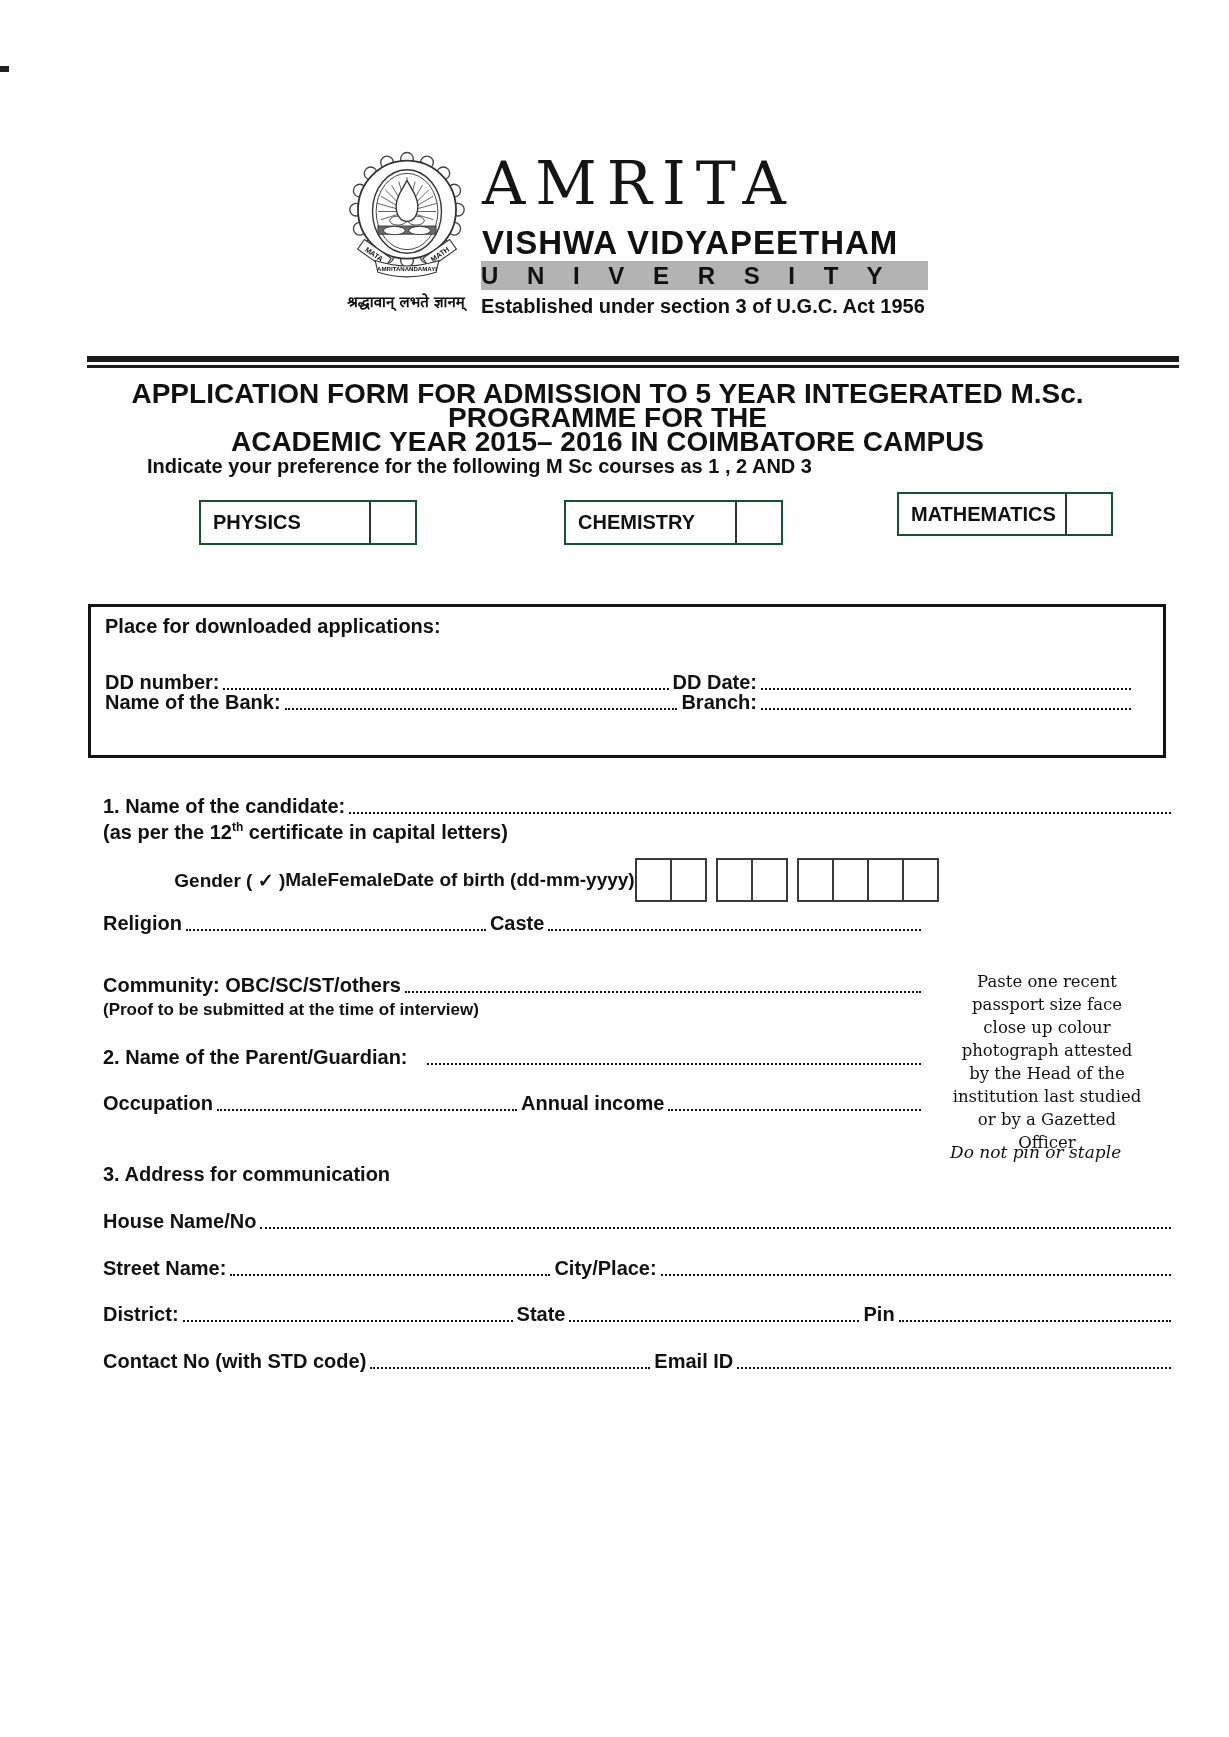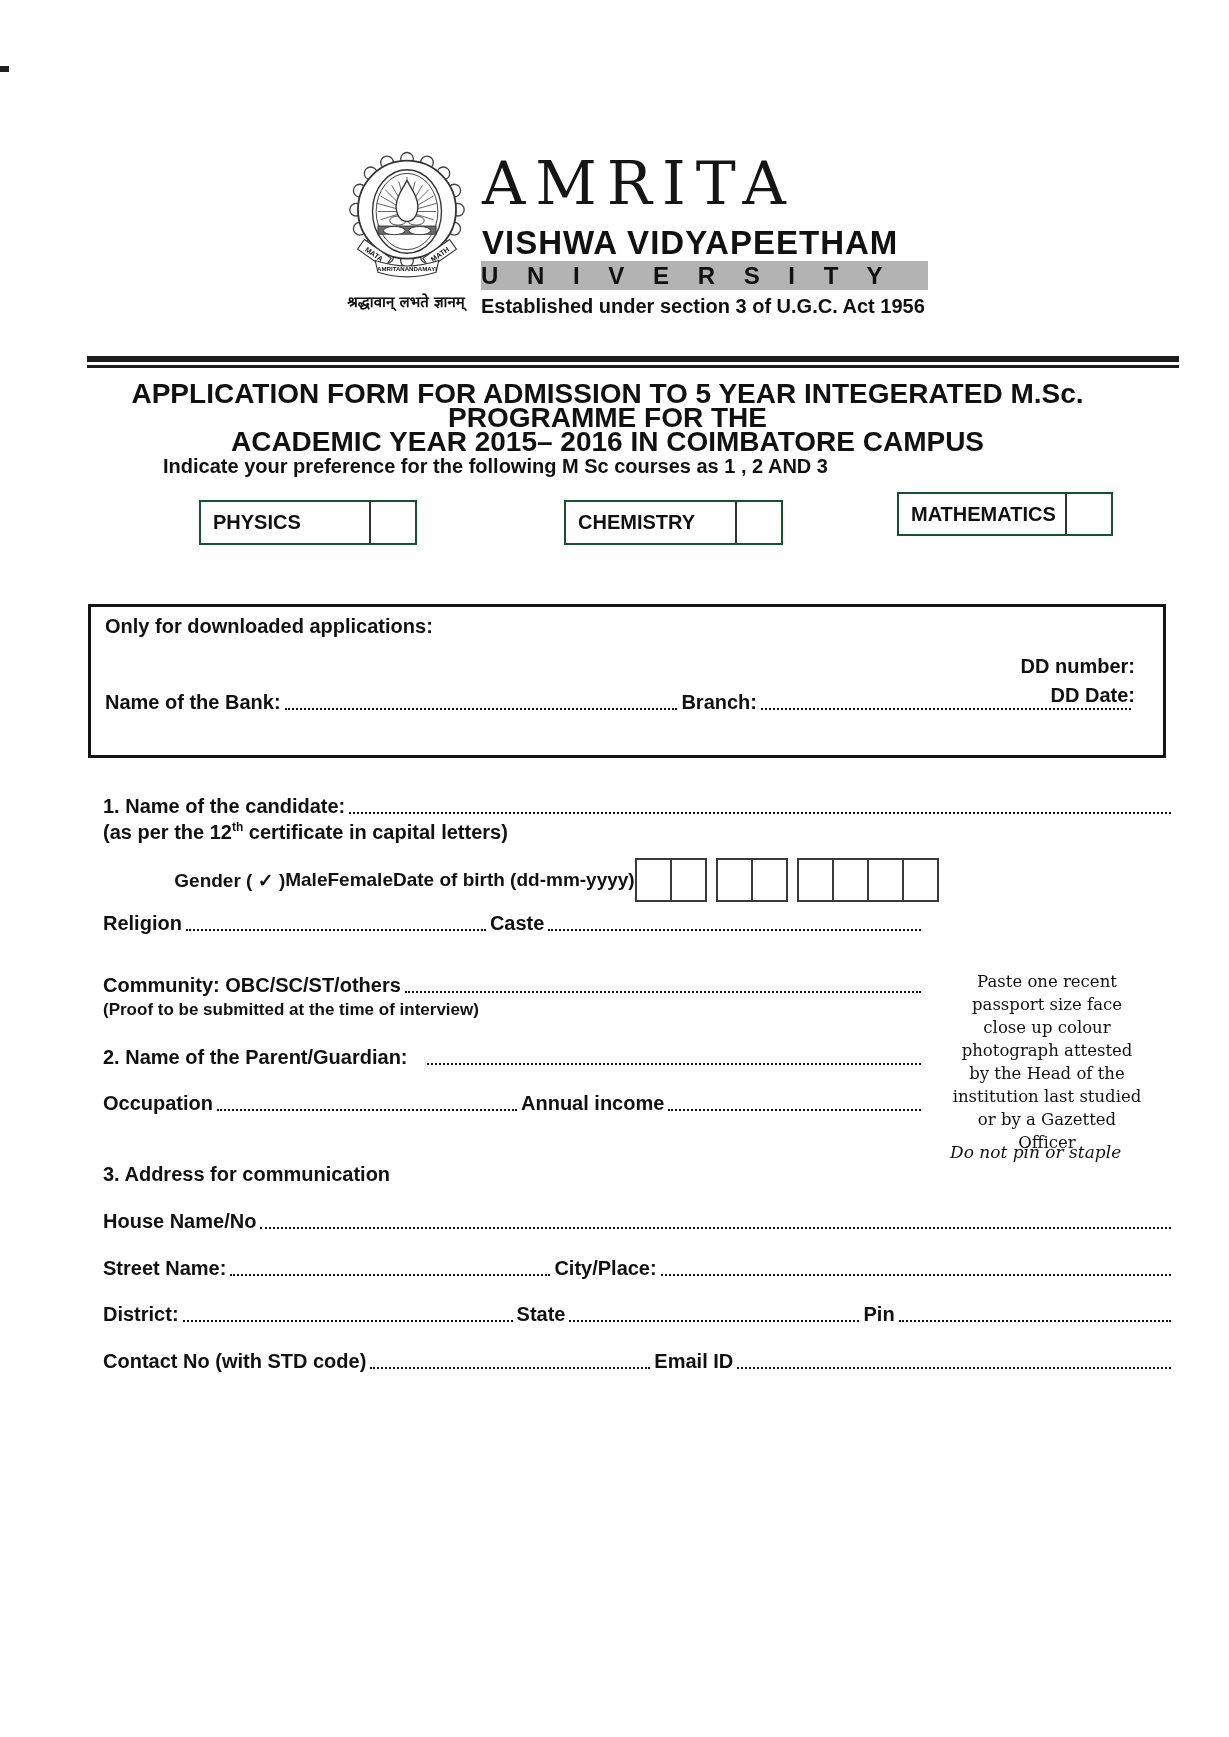--- a/index.html
+++ b/index.html
@@ -23,36 +23,36 @@
                 font-size:24px; font-weight:bold; letter-spacing:11px;
                 line-height:29px; box-sizing:border-box; white-space:nowrap; }
   #established{ left:481px; top:295px; font-size:20px; font-weight:bold; }
 
   #rule { left:87px; top:356px; width:1092px; height:3px;
           border-top:6px solid #1c1c1c; border-bottom:3px solid #1c1c1c; }
 
   #title { left:53px; top:382px; width:1109px; text-align:center;
            font-size:28px; font-weight:bold; line-height:24px; }
 
-  #pref-instruction { left:147px; top:455px; font-size:20px; font-weight:bold;margin-left:16px; }
+  #pref-instruction { left:147px; top:455px; font-size:20px; font-weight:bold; }
 
   .course-box { border:2px solid #14532d; display:flex; align-items:stretch; background:#fff; }
   .course-label { flex:1; display:flex; align-items:center; padding-left:12px;
                   font-size:20px; font-weight:bold; }
   .course-cell { width:44px; border-left:2px solid #333; }
   #course-physics     { left:199px; top:500px; width:214px; height:41px; }
   #course-chemistry   { left:564px; top:500px; width:215px; height:41px; }
   #course-mathematics { left:897px; top:492px; width:212px; height:40px; }
 
   
   #dbox { left:88px; top:604px; width:1078px; height:154px; border:3px solid #141414; box-sizing:border-box; }
   #dbox-heading { left:14px; top:8px; font-size:20px; font-weight:bold; }
   .dbox-row { position:absolute; left:14px; right:28px; display:flex; align-items:flex-end;
               font-size:20px; font-weight:bold; }
-  #dd-row   { top:48px;flex-direction:column; }
+  #dd-row   { top:64px; }
   #bank-row { top:84px; }
 
   
   .dots { border-bottom:2px dotted #111; margin:0 4px 4px 4px; align-self:flex-end; }
   .grow    { flex:1 1 auto; }
   .w280 { flex:0 0 280px; } .w290 { flex:0 0 290px; } .w300 { flex:0 0 300px; }
   .w320 { flex:0 0 320px; } .w330 { flex:0 0 330px; } .w370 { flex:0 0 370px; }
   .lbl { white-space:nowrap; }
 
   .row { position:absolute; display:flex; align-items:flex-end;
@@ -174,21 +174,21 @@
   <div id="course-chemistry" class="abs course-box">
     <div class="course-label">CHEMISTRY</div>
     <div class="course-cell"></div>
   </div>
   <div id="course-mathematics" class="abs course-box">
     <div class="course-label">MATHEMATICS</div>
     <div class="course-cell"></div>
   </div>
 
   <div id="dbox" class="abs">
-    <div id="dbox-heading" class="abs">Only for downloaded applications:</div>
+    <div id="dbox-heading" class="abs">Place for downloaded applications:</div>
     <div id="dd-row" class="dbox-row">
       <span class="lbl">DD number:</span>
       <span class="dots grow"></span>
       <span class="lbl">DD Date:</span>
       <span class="dots w370"></span>
     </div>
     <div id="bank-row" class="dbox-row">
       <span class="lbl">Name of the Bank:</span>
       <span class="dots grow"></span>
       <span class="lbl">Branch:</span>

